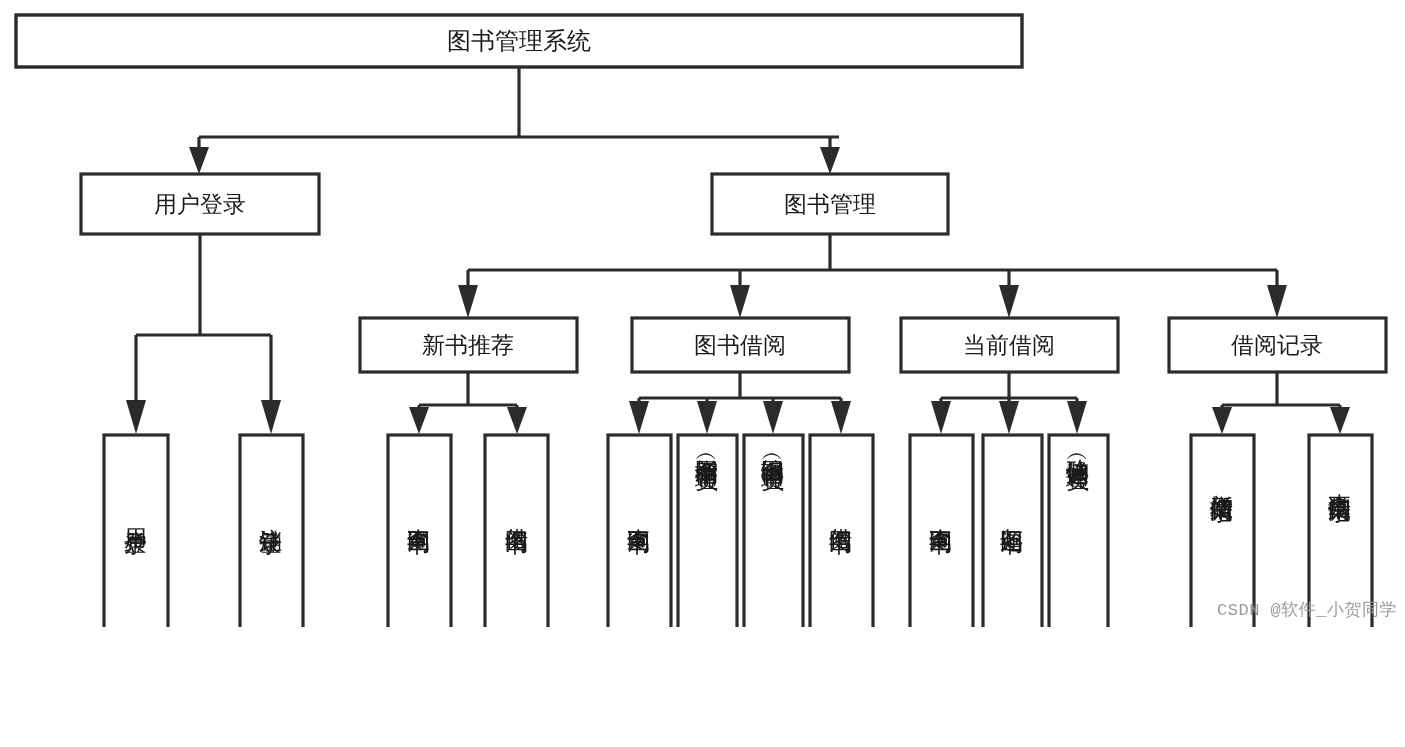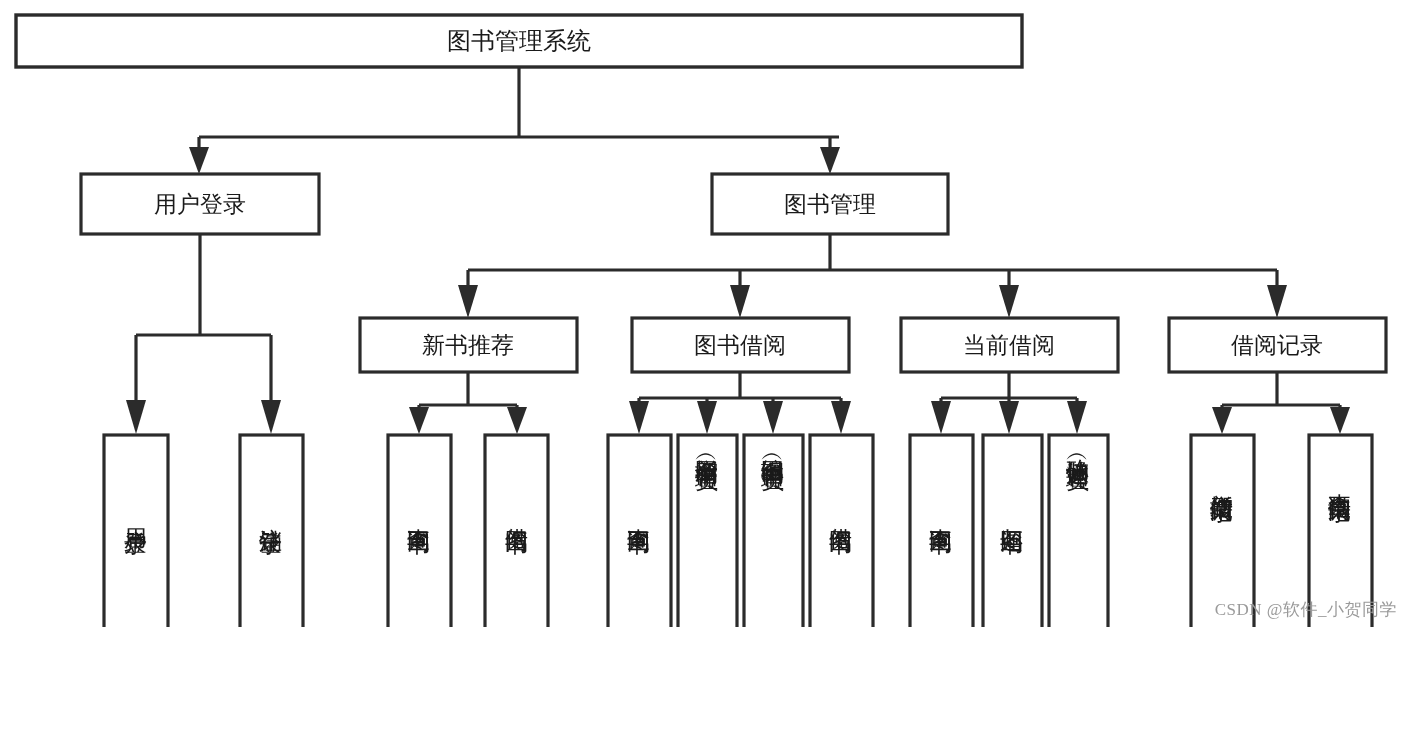--- a/index.html
+++ b/index.html
@@ -69,21 +69,21 @@
     text-anchor: middle;
     writing-mode: vertical-rl;
     text-orientation: upright;
     letter-spacing: 1.5px;
     white-space: pre;
   }
   .watermark-text {
     position: absolute;
     right: 8px;
     bottom: 6px;
-    font-family: Liberation Serif, serif;
+    font-family: Liberation Mono, monospace;
     font-size: 17px;
     color: #9a9a9a;
     letter-spacing: 0.5px;
     user-select: none;
     pointer-events: none;
   }
 </style>
 </head>
 <body>
 

